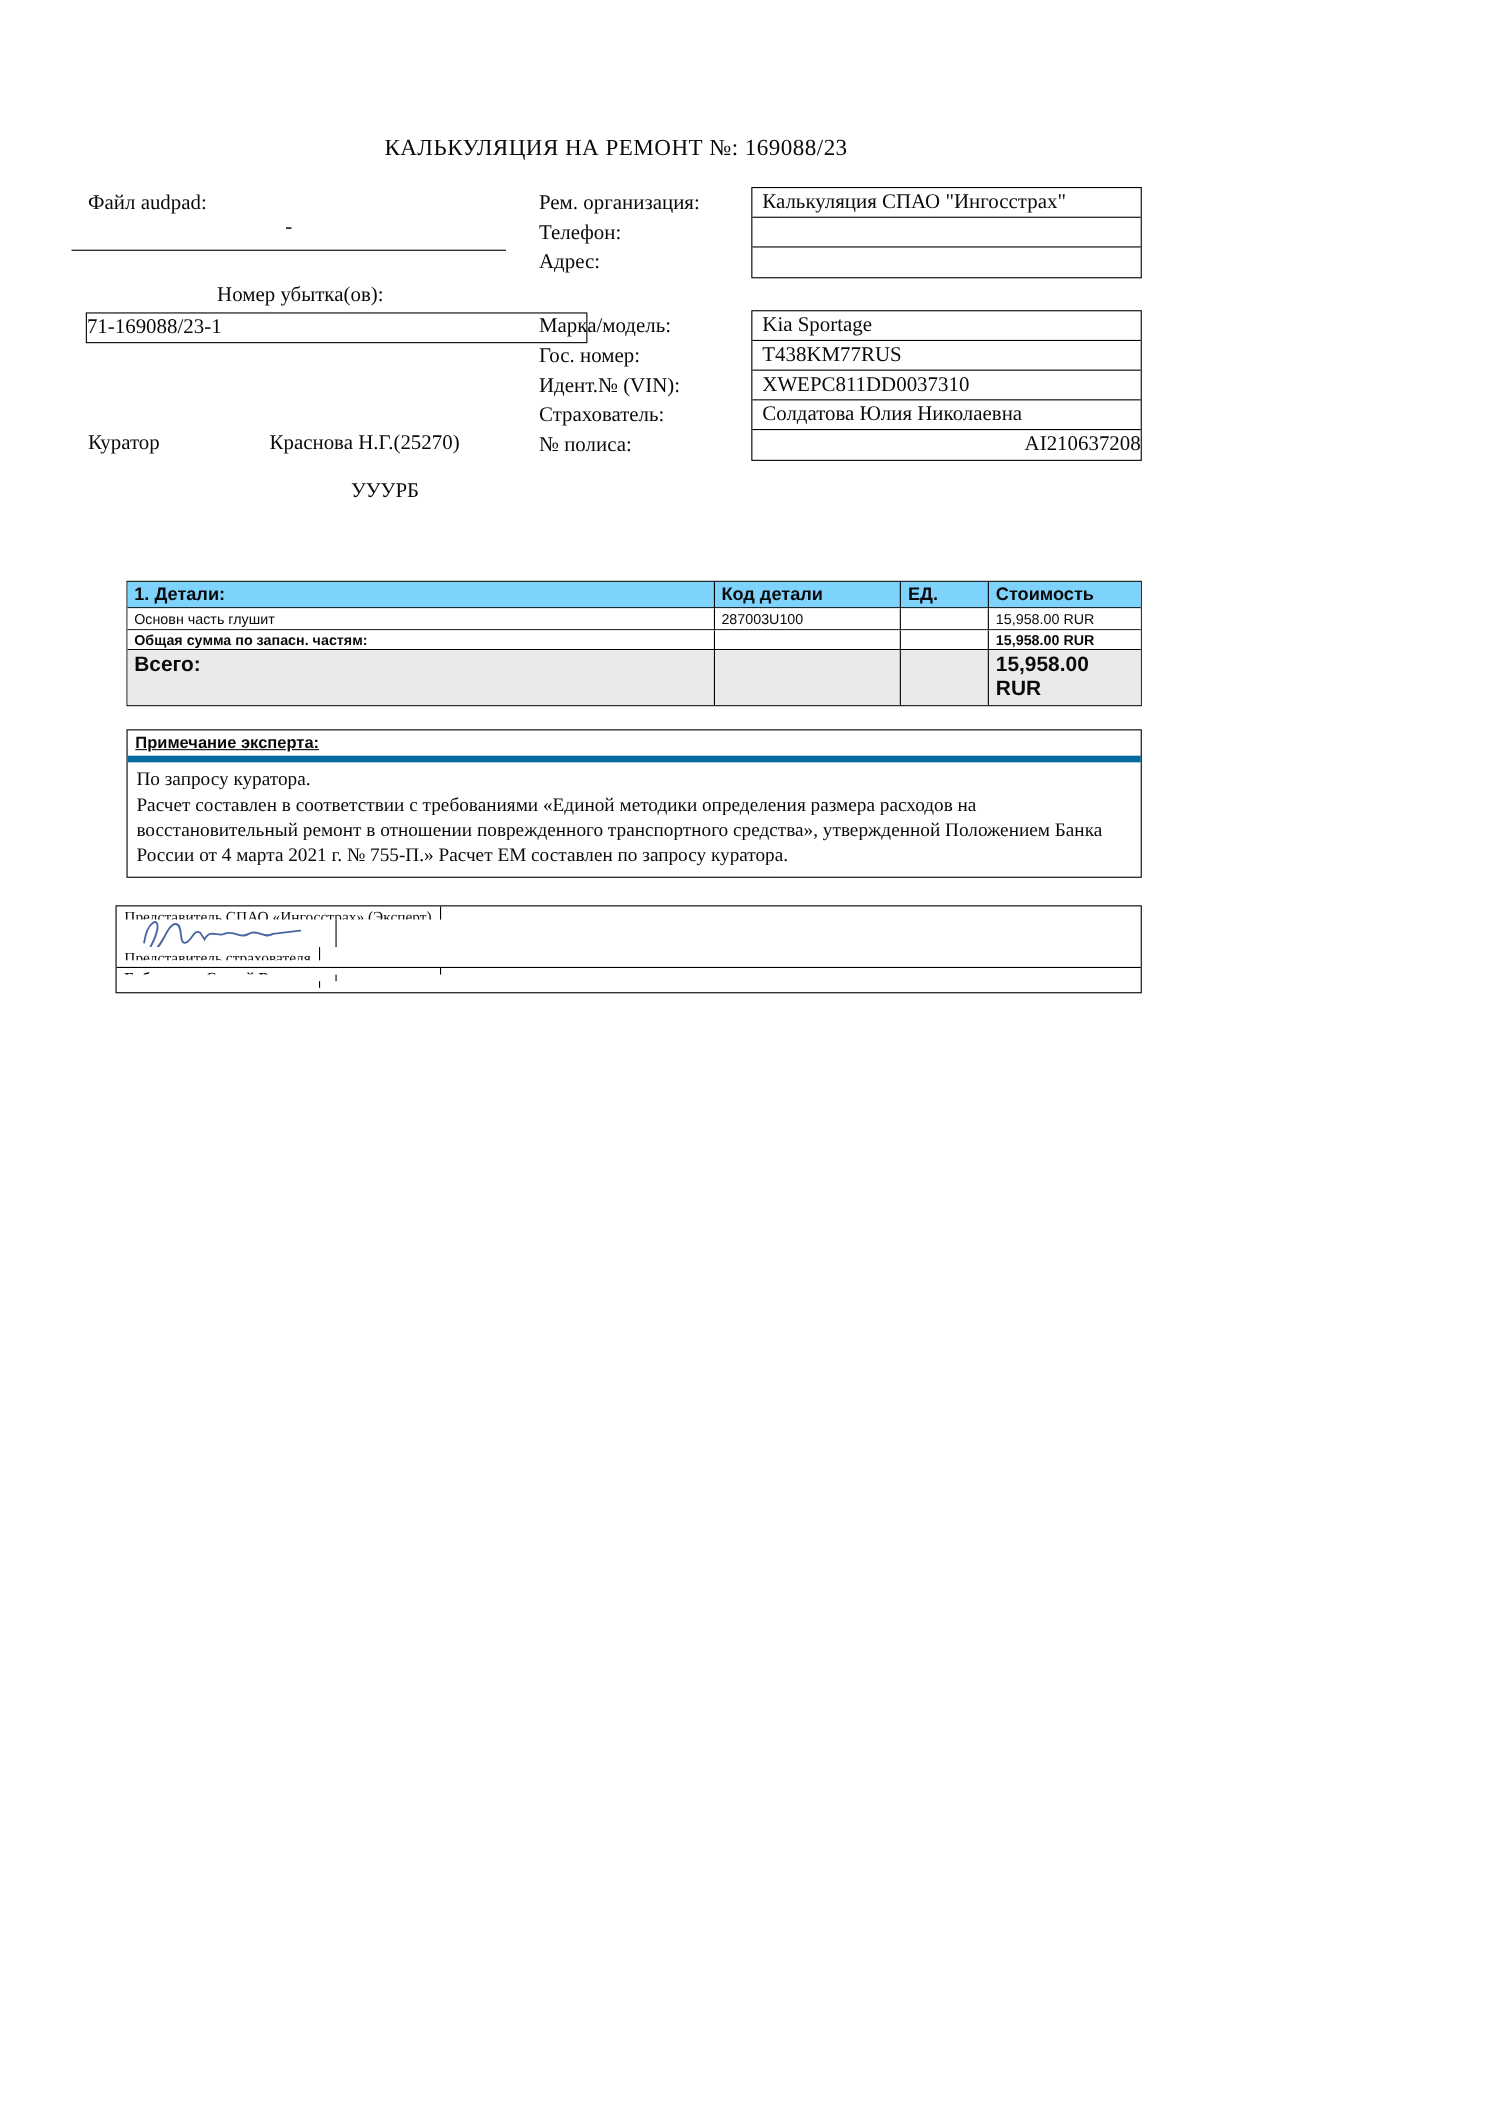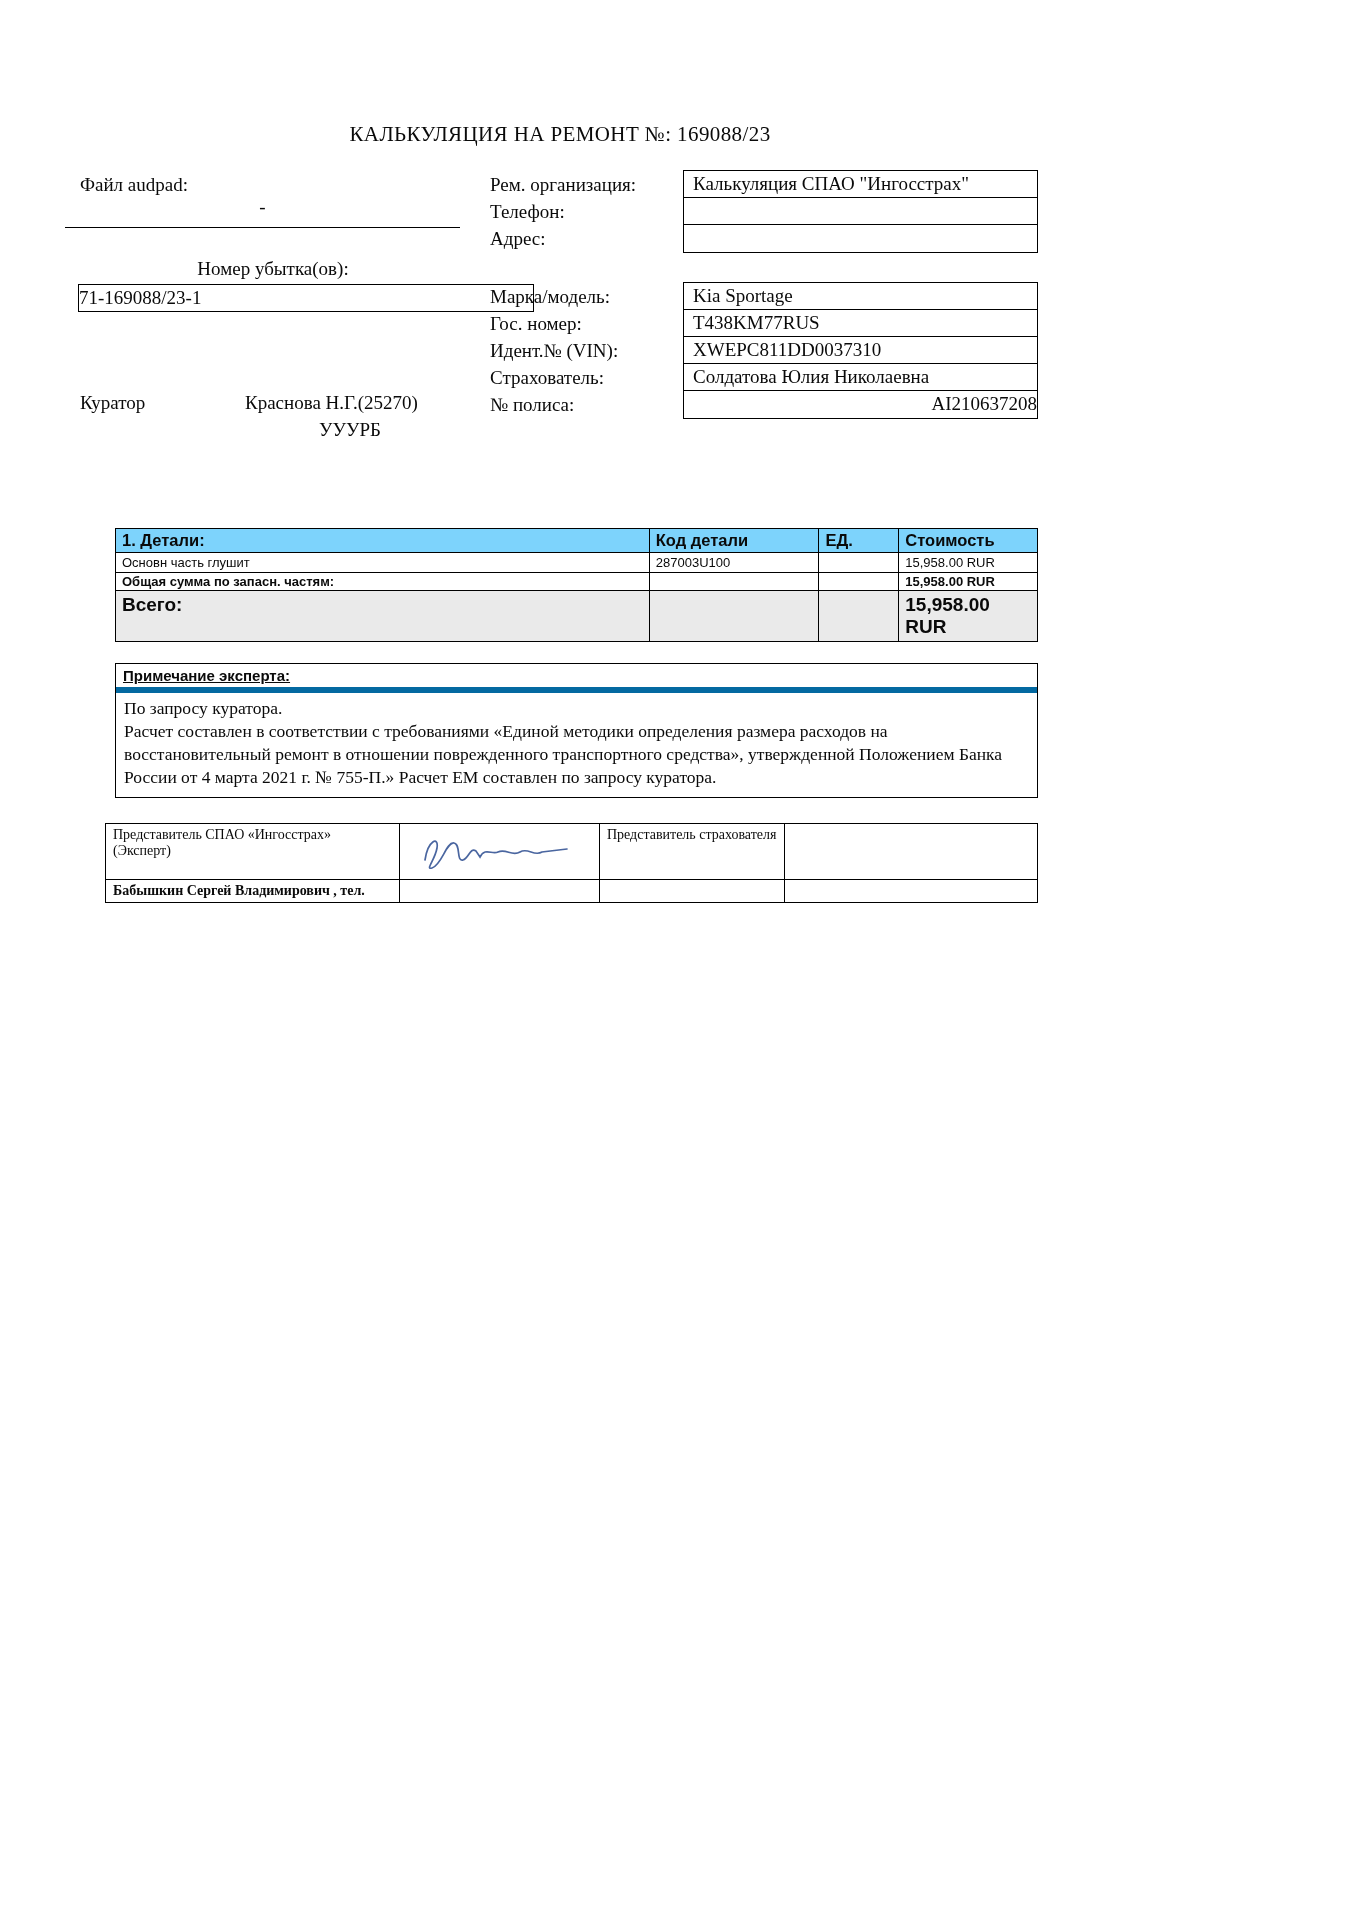--- a/index.html
+++ b/index.html
@@ -33,21 +33,21 @@
     text-align: center; font-size: 19px; line-height: 42px;
   }
   .loss-label { top: 258px; left: 80px; width: 386px; text-align: center; }
   .loss-box {
     top: 284px; left: 78px; width: 456px; height: 28px;
     border: 1px solid #000;
     text-align: left; font-size: 19px; line-height: 26px;
   }
   .curator-label { top: 392px; left: 80px; }
   .curator-name  { top: 392px; left: 245px; }
-  .curator-dept  { top: 419px; left: 245px; width: 210px; text-align: center; }
+  .curator-dept  { top: 436px; left: 245px; width: 210px; text-align: center; }
 
   
   .rlabel { left: 490px; width: 190px; }
 
   
   .vbox-group {
     left: 683px; width: 355px;
     border: 1px solid #000;
     font-size: 19px;
   }
@@ -117,21 +117,21 @@
     text-decoration: underline;
   }
   .note-body { padding: 4px 8px 8px 8px; font-size: 17.5px; line-height: 1.32; }
 
   
   .sig-table {
     top: 823px; left: 105px; width: 933px;
     border: 1px solid #000;
     font-size: 14px;
   }
-  .sig-row { display: flex; border-bottom: 1px solid #000; }
+  .sig-row { display: flex; border-bottom: 1px solid #000; flex-direction: column; }
   .sig-row:last-child { border-bottom: none; }
   .sig-cell { border-right: 1px solid #000; padding: 3px 7px; overflow: hidden; }
   .sig-cell:last-child { border-right: none; }
   .sg-c1 { width: 295px; }
   .sg-c2 { width: 200px; }
   .sg-c3 { width: 185px; }
   .sg-c4 { width: 253px; }
   .sig-row1 { height: 56px; }
   .sig-row2 { height: 22px; }
   .sig-row3 { height: 22px; }

